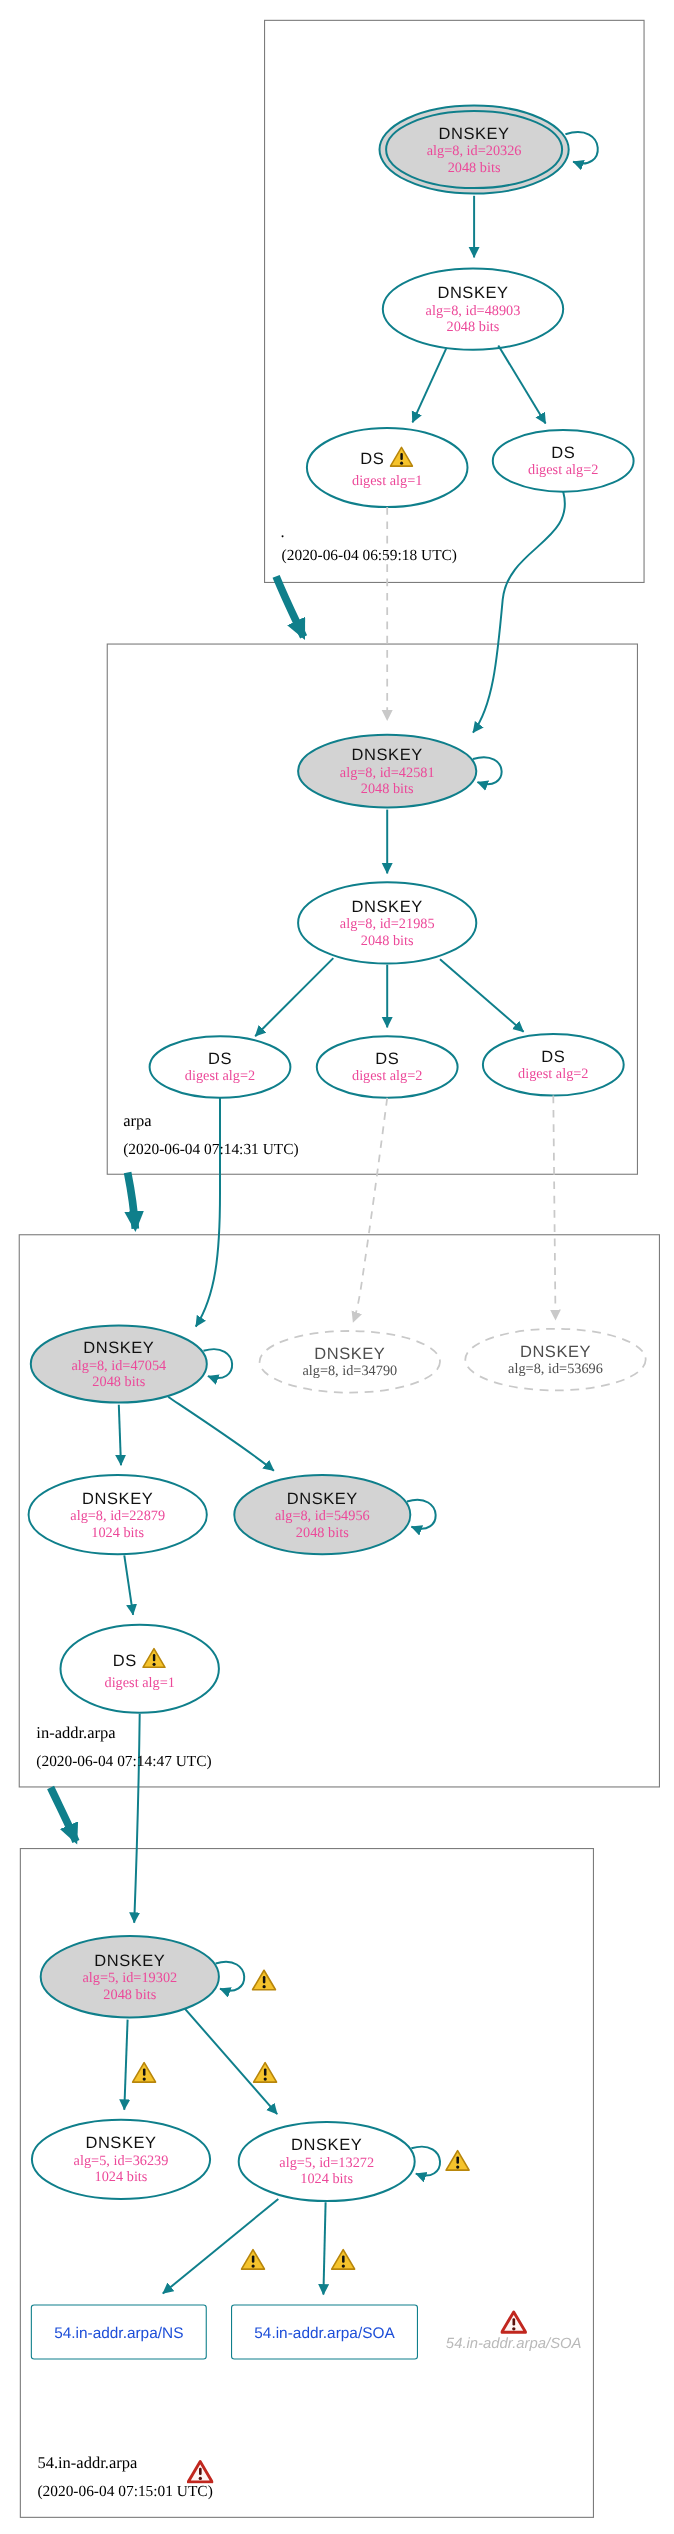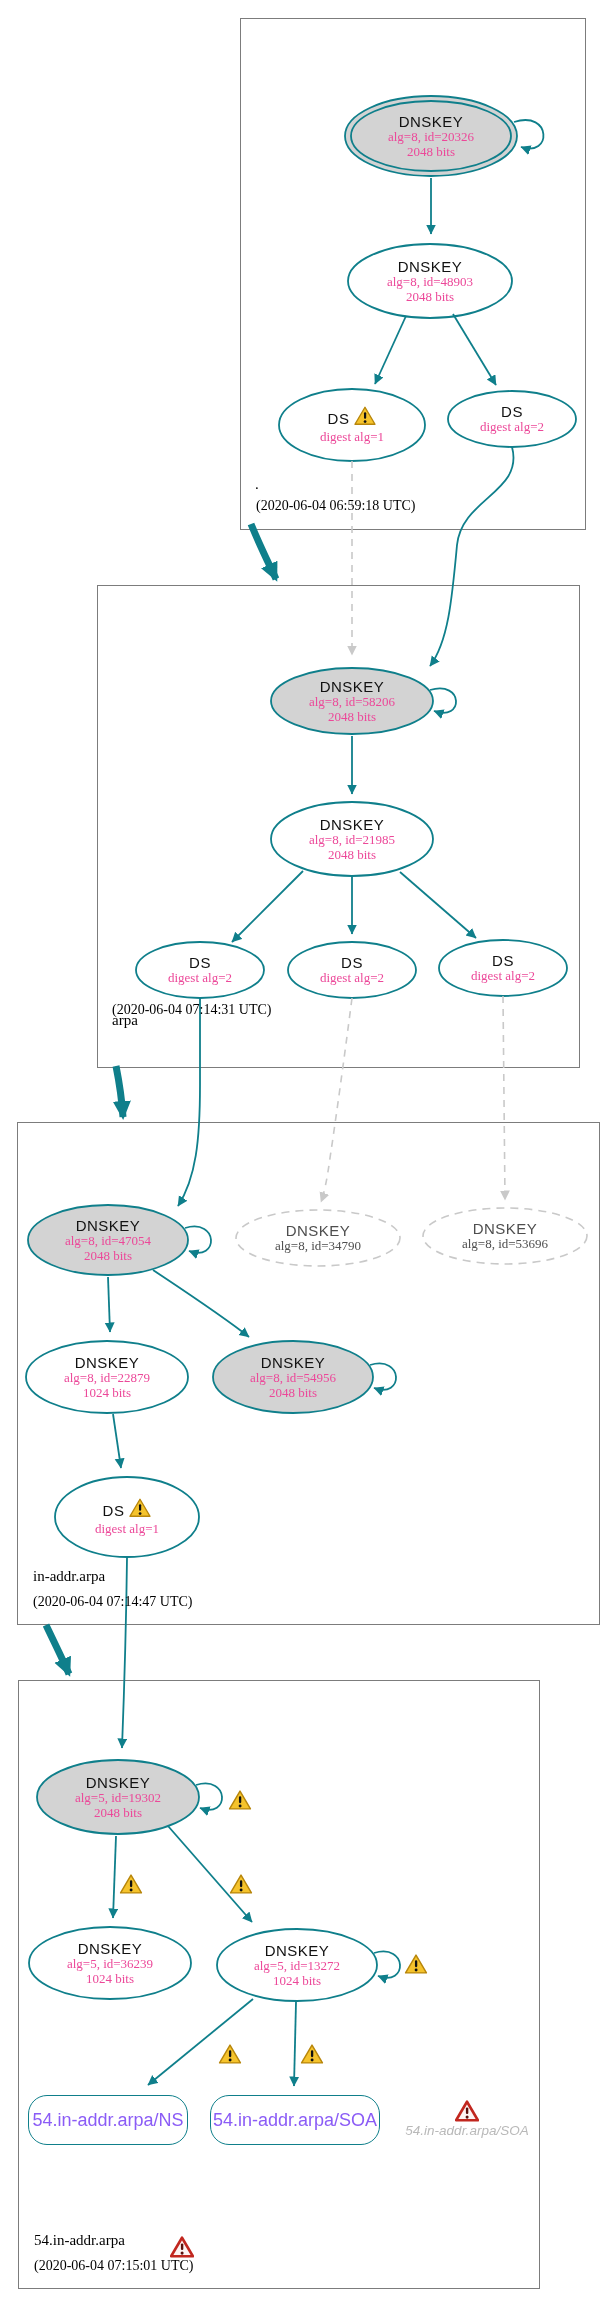--- a/index.html
+++ b/index.html
@@ -7,23 +7,23 @@
          font-family:"Liberation Serif", serif;}
   svg.layer{position:absolute;left:0;top:0;z-index:1;}
   .zonebox{position:absolute;border:1px solid #7c7c7c;background:transparent;z-index:0;}
   .node{position:absolute;z-index:2;transform:translate(-50%,-50%);text-align:center;
         white-space:nowrap;cursor:default;}
   .nt{font-family:"Liberation Sans", sans-serif;font-size:15px;letter-spacing:.5px;color:#111;line-height:17px;}
   .na{font-family:"Liberation Serif", serif;font-size:13px;color:#ec4899;line-height:14.5px;}
   .ghost .nt{color:#4e4e4e;}
   .ghost .na{color:#4e4e4e;}
   .nt-row{display:flex;align-items:center;justify-content:center;gap:5px;}
-  .rrset{position:absolute;z-index:2;border:1.8px solid #0f7f8b;border-radius:19px;background:#fff;
+  .rrset{position:absolute;z-index:2;border:1.8px solid #0f7f8b;border-radius:3px;background:#fff;
          display:flex;align-items:center;justify-content:center;
-         font-family:"Liberation Sans", sans-serif;font-size:18px;color:#8b5cf6;}
+         font-family:"Liberation Sans", sans-serif;font-size:14px;color:#1d4ed8;}
   .zlabel{position:absolute;z-index:2;font-family:"Liberation Serif", serif;font-size:15px;color:#000;}
   .zts{position:absolute;z-index:2;font-family:"Liberation Serif", serif;font-size:14px;color:#000;}
   .wicon,.eicon{position:absolute;z-index:3;transform:translate(-50%,-50%);line-height:0;}
   .missing-rrset{position:absolute;z-index:2;transform:translate(-50%,-50%);
          font-family:"Liberation Sans", sans-serif;font-style:italic;font-size:13.5px;color:#b9b9b9;white-space:nowrap;}
 </style>
 </head>
 <body>
 
 <div id="stage">
@@ -131,42 +131,42 @@
   </div>
   <div class="node" style="left:512px;top:419px">
     <div class="nt">DS</div>
     <div class="na">digest alg=2</div>
   </div>
   <div class="zlabel" style="left:255px;top:476px">.</div>
   <div class="zts" style="left:256px;top:498px">(2020-06-04 06:59:18 UTC)</div>
 
   <div class="node" style="left:352px;top:701px">
     <div class="nt">DNSKEY</div>
-    <div class="na">alg=8, id=58206</div>
+    <div class="na">alg=8, id=42581</div>
     <div class="na">2048 bits</div>
   </div>
   <div class="node" style="left:352px;top:839px">
     <div class="nt">DNSKEY</div>
     <div class="na">alg=8, id=21985</div>
     <div class="na">2048 bits</div>
   </div>
   <div class="node" style="left:200px;top:970px">
     <div class="nt">DS</div>
     <div class="na">digest alg=2</div>
   </div>
   <div class="node" style="left:352px;top:970px">
     <div class="nt">DS</div>
     <div class="na">digest alg=2</div>
   </div>
   <div class="node" style="left:503px;top:968px">
     <div class="nt">DS</div>
     <div class="na">digest alg=2</div>
   </div>
   <div class="zlabel" style="left:112px;top:1012px">arpa</div>
-  <div class="zts" style="left:112px;top:1002px">(2020-06-04 07:14:31 UTC)</div>
+  <div class="zts" style="left:112px;top:1038px">(2020-06-04 07:14:31 UTC)</div>
 
   <div class="node" style="left:108px;top:1240px">
     <div class="nt">DNSKEY</div>
     <div class="na">alg=8, id=47054</div>
     <div class="na">2048 bits</div>
   </div>
   <div class="node ghost" style="left:318px;top:1238px">
     <div class="nt">DNSKEY</div>
     <div class="na">alg=8, id=34790</div>
   </div>

